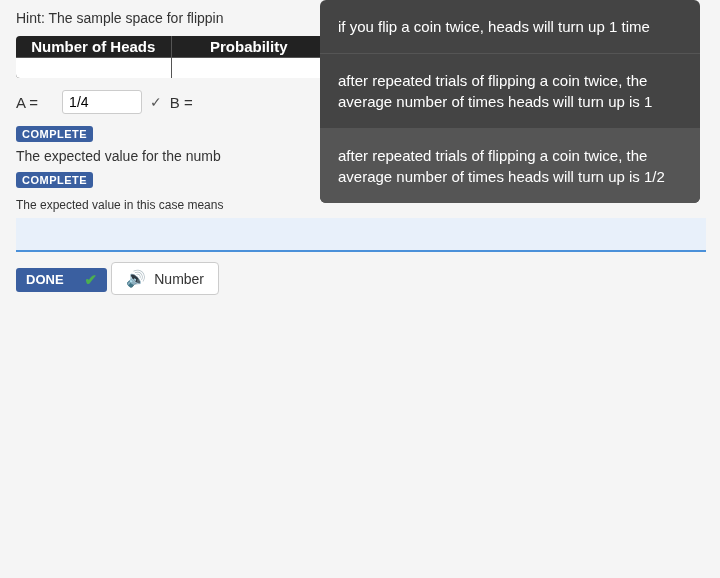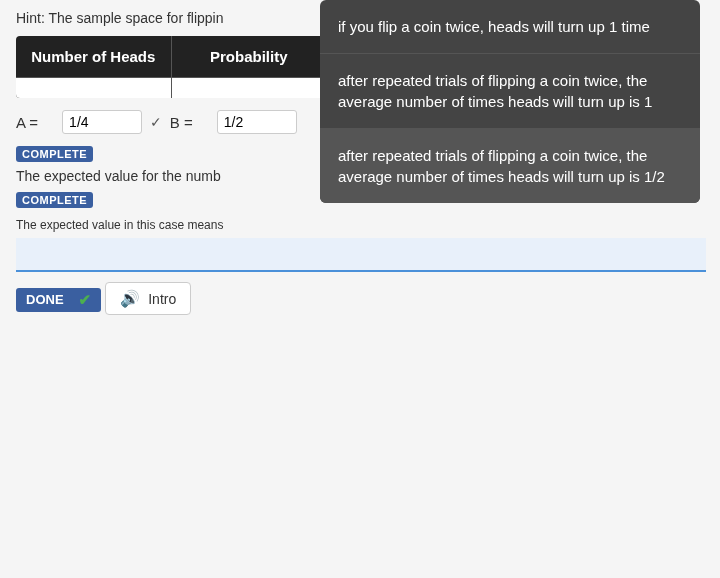--- a/index.html
+++ b/index.html
@@ -34,21 +34,21 @@
       overflow: hidden;
       margin-bottom: 12px;
     }
 
     .table-header-row {
       display: flex;
     }
 
     .table-cell {
       flex: 1;
-      padding: 12px 12px;
+      padding: 2px 12px;
       text-align: center;
       font-weight: bold;
       font-size: 15px;
       border-right: 1px solid #555;
       border-bottom: 1px solid #555;
     }
 
     .table-cell:last-child {
       border-right: none;
     }
@@ -149,21 +149,21 @@
 
     .done-badge {
       display: inline-flex;
       align-items: center;
       background: #3a5fa0;
       color: #fff;
       font-size: 13px;
       font-weight: bold;
       padding: 3px 10px;
       border-radius: 3px;
-      gap: 15px;
+      gap: 21px;
       margin-bottom: 16px;
       cursor: pointer;
     }
 
     .done-check {
       color: #4caf50;
       font-size: 15px;
     }
 
     .intro-button {
@@ -232,21 +232,20 @@
       <div class="table-data-cell"></div>
     </div>
   </div>
 
   
   <div class="inputs-row">
     <span class="input-label">A =</span>
     <input class="input-field" type="text" value="1/4" style="">
     <span class="check-icon">✓</span>
     <span class="input-label">B =</span>
-    <input class="input-field" type="text" value="1/2" style="">
   </div>
 
   
   <div class="complete-badge">COMPLETE</div>
 
   
   <div class="expected-value-text">The expected value for the numb</div>
 
   
   <div class="complete-badge-2">COMPLETE</div>
@@ -259,21 +258,21 @@
 
   
   <div class="done-badge">
     <span>DONE</span>
     <span class="done-check">✔</span>
   </div>
 
   
   <button class="intro-button">
     <span class="speaker-icon">🔊</span>
-    <span>Intro</span>
+    <span>Number</span>
   </button>
 
   
   <div class="tooltip-panel">
     <div class="tooltip-item">if you flip a coin twice, heads will turn up 1 time</div>
     <div class="tooltip-item">after repeated trials of flipping a coin twice, the average number of times heads will turn up is 1</div>
     <div class="tooltip-item selected">after repeated trials of flipping a coin twice, the average number of times heads will turn up is 1/2</div>
   </div>
 
 </div>

